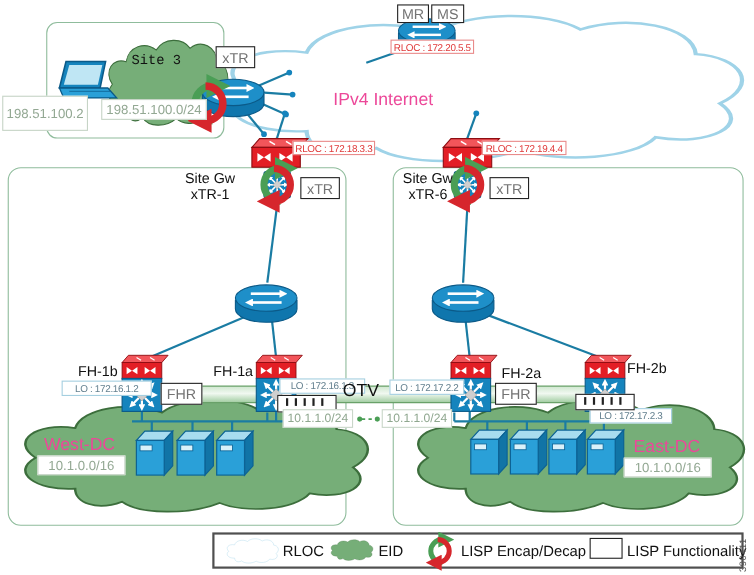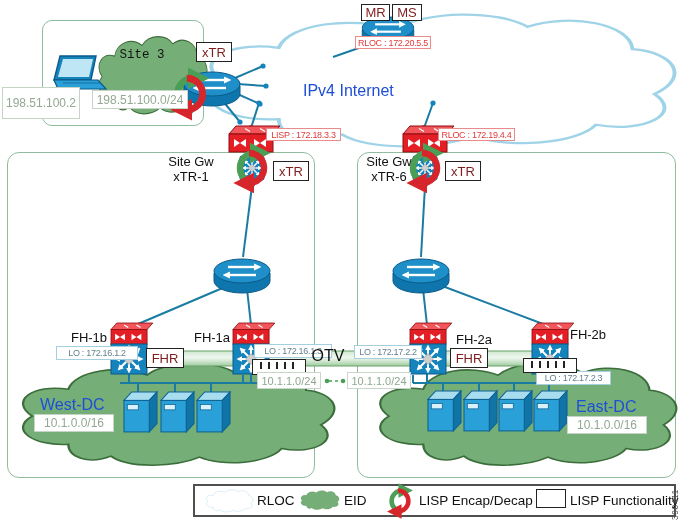--- a/index.html
+++ b/index.html
@@ -1,27 +1,27 @@
 <!DOCTYPE html>
 <html><head>
 <meta charset="utf-8">
 <style>
   html,body{margin:0;padding:0;background:#fff;}
   #stage{position:relative;width:685px;height:523px;background:#fff;overflow:hidden;
          font-family:"Liberation Sans",sans-serif;color:#111;}
   .abs{position:absolute;box-sizing:border-box;}
   .ctr{display:flex;align-items:center;justify-content:center;text-align:center;}
   .frame{border:1.6px solid #8fbc9c;border-radius:12px;background:transparent;}
-  .blackbox{background:#fff;border:1.6px solid #222;font-size:13px;color:#7f1d1d;}
+  .blackbox{background:#fff;border:1.6px solid #222;font-size:13px;color:#737373;}
   .redlab{background:#fff;border:1px solid #e98b8b;color:#e03a3a;font-size:9px;letter-spacing:-0.3px;white-space:nowrap;}
   .lolab{background:#fff;border:1px solid #a5cfe0;color:#64808f;font-size:9px;letter-spacing:-0.3px;white-space:nowrap;}
   .eidlab{background:#fff;border:1px solid #c6d4c6;color:#93a893;font-size:12px;white-space:nowrap;}
   .subnetlab{background:#fff;border:1px solid #c9d6c9;color:#8fa78f;font-size:11px;white-space:nowrap;}
   .plain{font-size:13px;color:#111;white-space:nowrap;}
-  .big{font-size:16px;color:#1d4ed8;white-space:nowrap;}
+  .big{font-size:16px;color:#ec4899;white-space:nowrap;}
   .tickbox{background:#fff;border:1.5px solid #222;display:flex;gap:6px;align-items:flex-start;padding:2px 0 0 7px;}
   .tickbox i{display:block;width:2px;height:7px;background:#222;}
   .fignum{writing-mode:vertical-rl;transform:rotate(180deg);font-size:8.5px;color:#555;letter-spacing:0.5px;}
   svg{position:absolute;left:0;top:0;}
 </style>
 </head>
 <body>
 
 <div id="stage">
 
@@ -210,21 +210,21 @@
   <div class="abs ctr redlab" style="left:355px;top:36px;width:76px;height:13px;">RLOC : 172.20.5.5</div>
   <div class="abs big" style="left:303px;top:82px;">IPv4 Internet</div>
 
   <div class="abs ctr plain" style="left:118px;top:48px;width:48px;font-size:12.5px;font-family:Liberation Mono, monospace;">Site 3</div>
   <div class="abs ctr eidlab" style="left:2px;top:87px;width:78px;height:32px;">198.51.100.2</div>
   <div class="abs ctr eidlab" style="left:92px;top:90px;width:96px;height:19px;">198.51.100.0/24</div>
   <div class="abs ctr blackbox" style="left:196px;top:42px;width:36px;height:20px;">xTR</div>
 
   <div class="abs plain ctr" style="left:158px;top:154px;width:66px;">Site Gw</div>
   <div class="abs plain ctr" style="left:158px;top:169px;width:66px;">xTR-1</div>
-  <div class="abs ctr redlab" style="left:266px;top:128px;width:75px;height:13px;">LISP : 172.18.3.3</div>
+  <div class="abs ctr redlab" style="left:266px;top:128px;width:75px;height:13px;">RLOC : 172.18.3.3</div>
   <div class="abs ctr blackbox" style="left:273px;top:161px;width:36px;height:20px;">xTR</div>
 
   <div class="abs plain ctr" style="left:356px;top:154px;width:66px;">Site Gw</div>
   <div class="abs plain ctr" style="left:356px;top:169px;width:66px;">xTR-6</div>
   <div class="abs ctr redlab" style="left:438px;top:128px;width:77px;height:13px;">RLOC : 172.19.4.4</div>
   <div class="abs ctr blackbox" style="left:445px;top:161px;width:36px;height:20px;">xTR</div>
 
   <div class="abs plain ctr" style="left:66px;top:330px;width:46px;">FH-1b</div>
   <div class="abs plain ctr" style="left:190px;top:330px;width:44px;">FH-1a</div>
   <div class="abs ctr lolab" style="left:56px;top:346px;width:82px;height:14px;">LO : 172.16.1.2</div>

